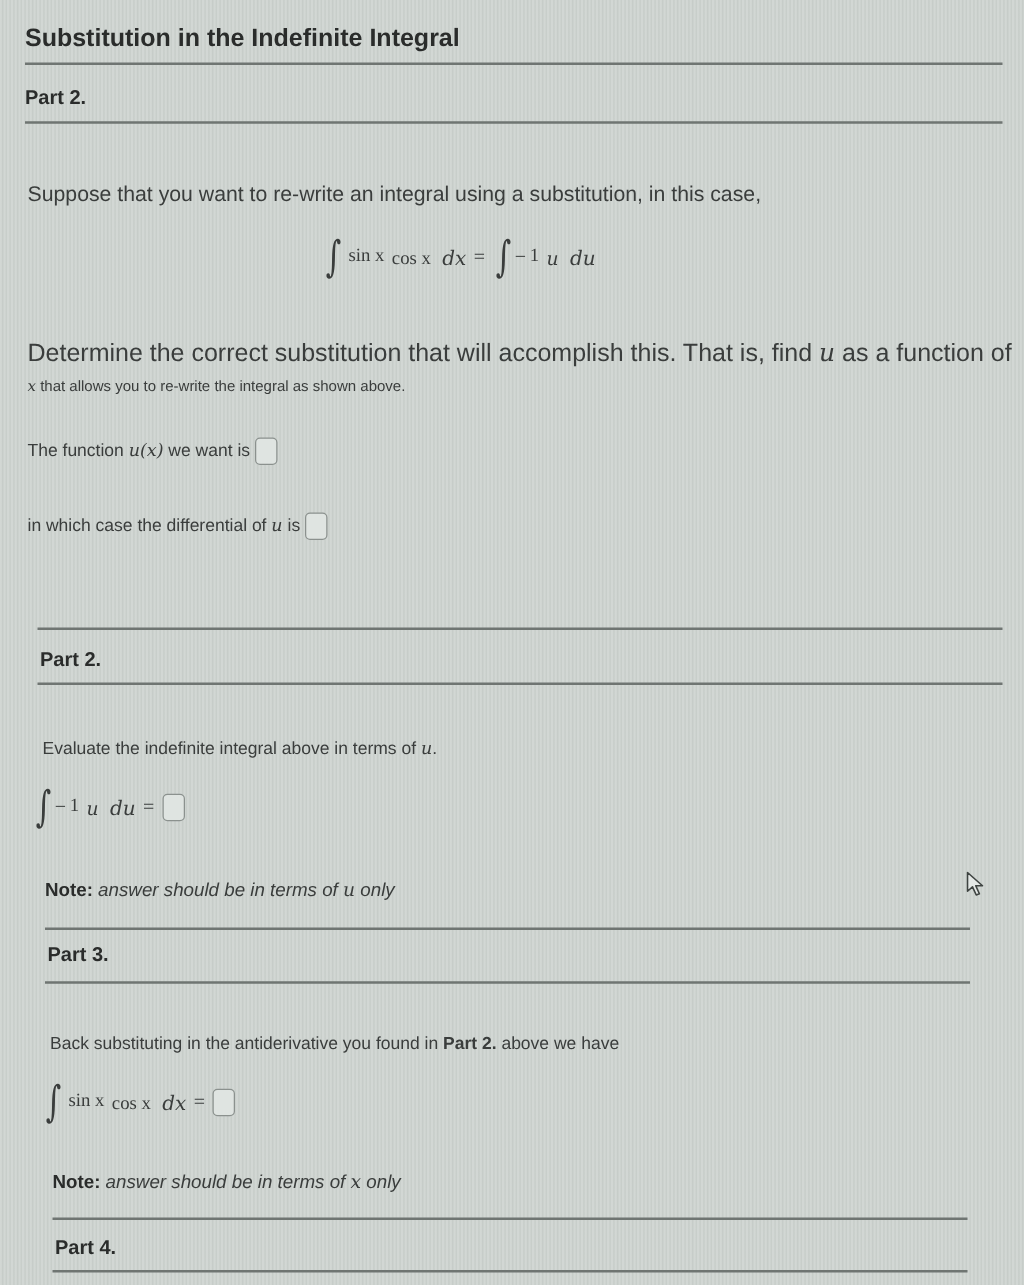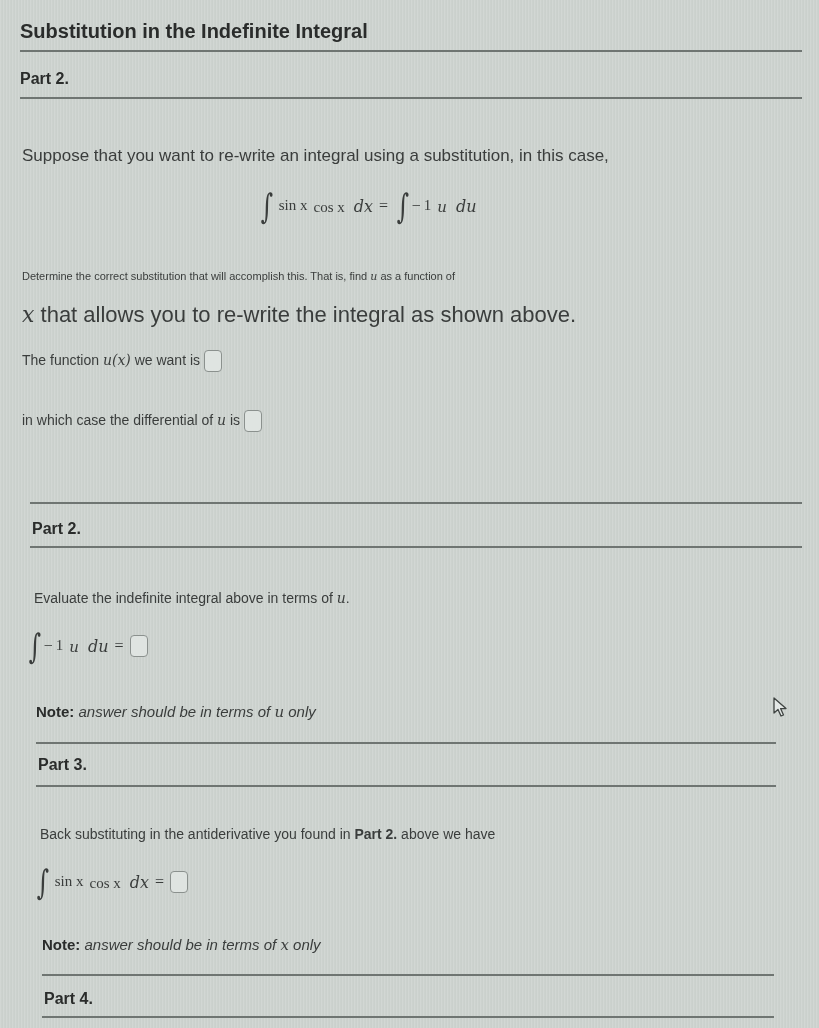--- a/index.html
+++ b/index.html
@@ -124,24 +124,24 @@
     <span class="mathr">−</span>
     <span class="frac">
       <span class="num">1</span>
       <span class="bar"></span>
       <span class="den math">u</span>
     </span>
     <span class="sp"></span>
     <span class="math">du</span>
   </div>
 
-  <div class="abs text" style="left:22px; top:270px; font-size:11px;">
+  <div class="abs text" style="left:22px; top:270px; font-size:20px;">
     <span>Determine the correct substitution that will accomplish this. That is, find </span><span class="math">u</span><span> as a function of</span>
   </div>
-  <div class="abs text" style="left:22px; top:302px; font-size:22px;">
+  <div class="abs text" style="left:22px; top:302px; font-size:12px;">
     <span class="math">x</span><span> that allows you to re-write the integral as shown above.</span>
   </div>
 
   <div class="abs text" style="left:22px; top:350px;">
     <span>The function </span><span class="math">u(x)</span><span> we want is</span>
     <span class="ansbox"></span>
   </div>
 
   <div class="abs text" style="left:22px; top:410px;">
     <span>in which case the differential of </span><span class="math">u</span><span> is</span>

